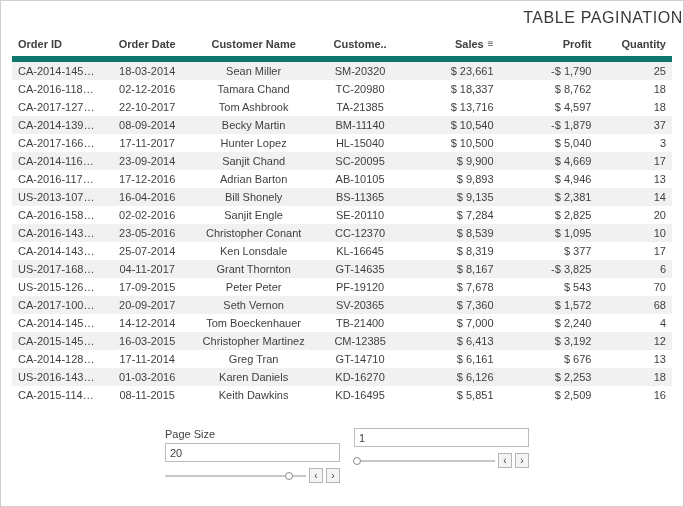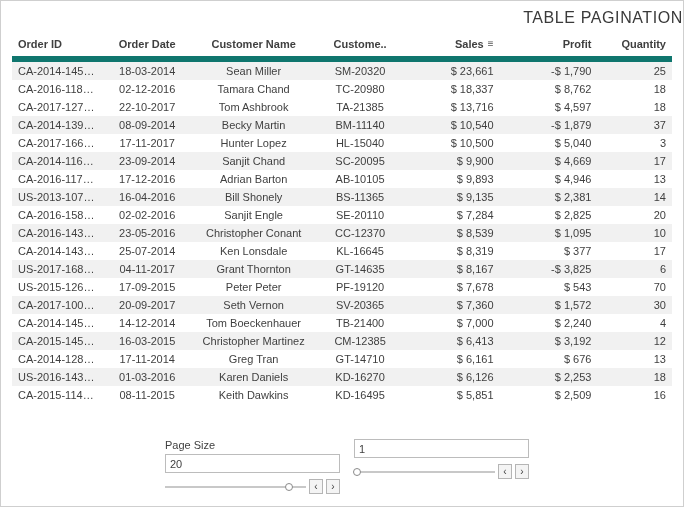--- a/index.html
+++ b/index.html
@@ -63,21 +63,21 @@
     display: inline-block;
     margin-left: 4px;
     font-size: 10px;
     color: #555;
     transform: translateY(-1px);
   }
   .footer {
     position: absolute;
     left: 0;
     right: 0;
-    bottom: 12px;
+    bottom: 23px;
     display: flex;
     justify-content: center;
     gap: 14px;
     padding-left: 10px;
   }
   .ctrl-group {
     width: 175px;
   }
   .ctrl-label {
     font-size: 11px;
@@ -286,21 +286,21 @@
           <td class="col-right">$ 543</td>
           <td class="col-right">70</td>
         </tr>
         <tr class="odd">
           <td class="col-left">CA-2017-100111</td>
           <td class="col-center">20-09-2017</td>
           <td class="col-center">Seth Vernon</td>
           <td class="col-center">SV-20365</td>
           <td class="col-right">$ 7,360</td>
           <td class="col-right">$ 1,572</td>
-          <td class="col-right">30</td>
+          <td class="col-right">68</td>
         </tr>
         <tr class="even">
           <td class="col-left">CA-2014-145541</td>
           <td class="col-center">14-12-2014</td>
           <td class="col-center">Tom Boeckenhauer</td>
           <td class="col-center">TB-21400</td>
           <td class="col-right">$ 7,000</td>
           <td class="col-right">$ 2,240</td>
           <td class="col-right">4</td>
         </tr>

